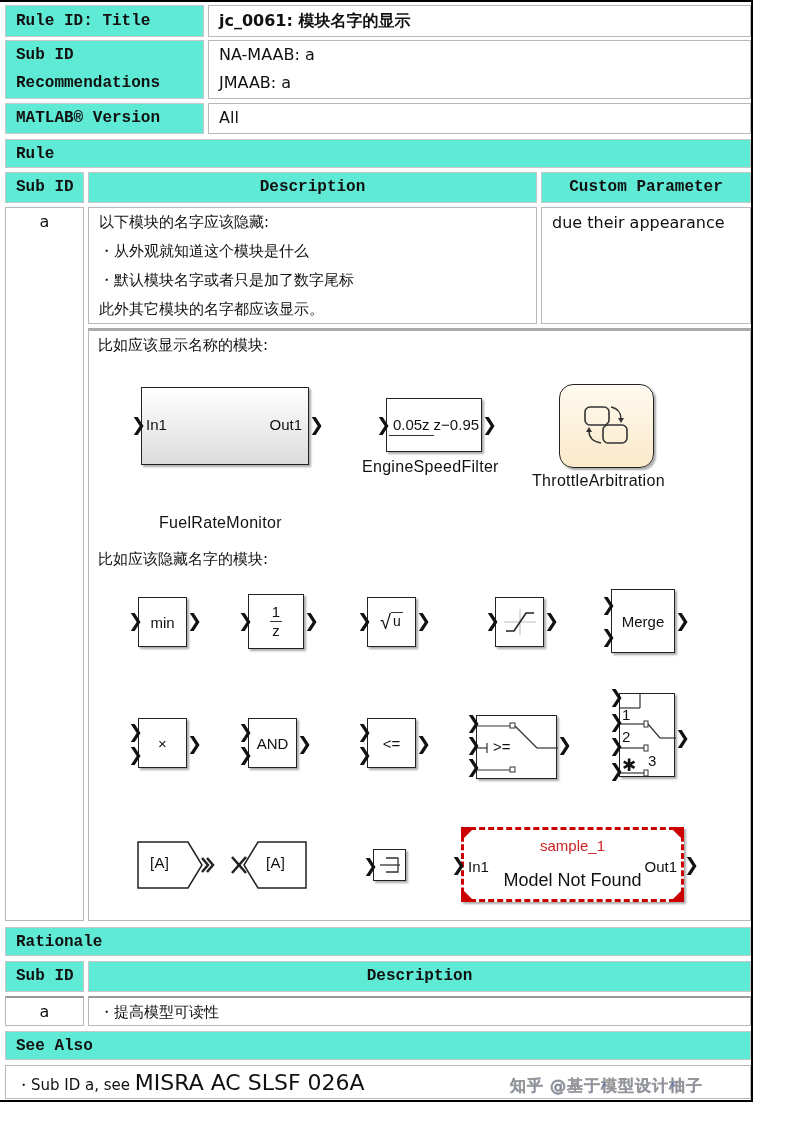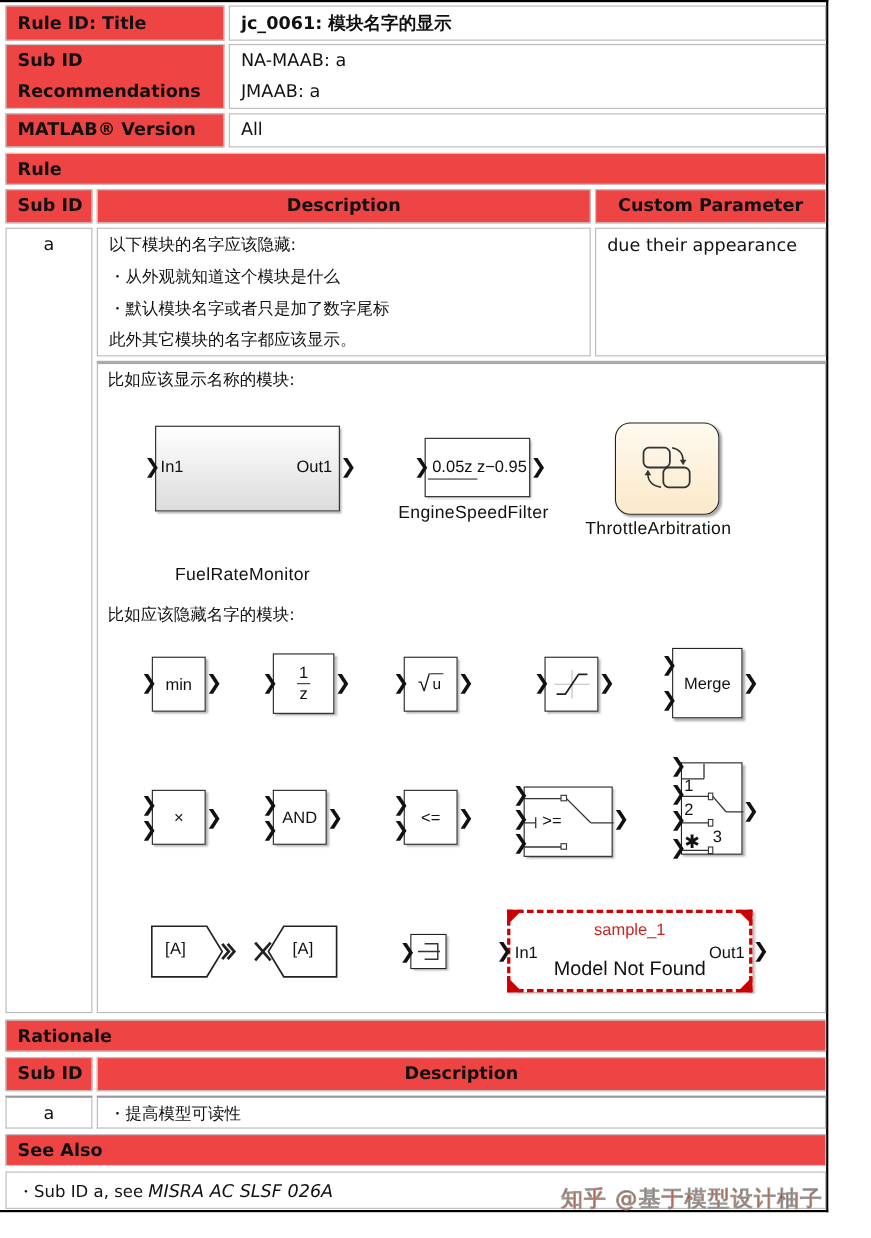--- a/index.html
+++ b/index.html
@@ -1,26 +1,26 @@
 <!DOCTYPE html>
 <html><head>
 <meta charset="utf-8">
 <style>
   html,body{margin:0;padding:0;background:#fff;}
   body{width:792px;height:1125px;position:relative;overflow:hidden;font-family:"DejaVu Sans","Liberation Sans",sans-serif;color:#111;}
   .frame{position:absolute;left:0;top:0;width:753px;height:1102px;border-right:2px solid #000;border-bottom:2px solid #000;border-top:2px solid #000;box-sizing:border-box;}
   .cell{position:absolute;box-sizing:border-box;border:1px solid #b8b8b8;background:#fff;font-size:16px;line-height:28px;padding-left:10px;}
-  .hdr{background:#ef4444;font-weight:bold;border-color:#c8c8c8;}
+  .hdr{background:#5eead4;font-weight:bold;border-color:#c8c8c8;font-family:Liberation Mono, monospace;}
   .ctr{text-align:center;padding-left:0;}
   .txt{position:absolute;font-size:16px;white-space:nowrap;}
   .small{font-size:15px;}
   .blk{position:absolute;background:#fff;border:1.5px solid #222;box-shadow:2px 2px 2px #aaa;box-sizing:border-box;font-family:"Liberation Sans",sans-serif;font-size:15px;display:flex;align-items:center;justify-content:center;color:#111;}
   .arrow-in{position:absolute;font-family:"DejaVu Sans",sans-serif;font-weight:bold;font-size:18px;line-height:18px;color:#111;}
   .lbl{position:absolute;font-family:"Liberation Sans",sans-serif;font-size:16px;white-space:nowrap;color:#111;letter-spacing:0.3px;}
-  .wm{position:absolute;left:510px;top:1076px;font-size:20px;color:#c2410c;-webkit-text-stroke:1px #999;white-space:nowrap;letter-spacing:1px;}
+  .wm{position:absolute;left:510px;top:1076px;font-size:16px;color:#1d4ed8;-webkit-text-stroke:1px #999;white-space:nowrap;letter-spacing:1px;}
 </style>
 </head>
 <body>
 
 <div class="frame"></div>
 
 <div class="cell hdr" style="left:5px;top:5px;width:199px;height:32px;line-height:30px;">Rule ID: Title</div>
 <div class="cell" style="left:208px;top:5px;width:543px;height:32px;line-height:30px;font-weight:bold;">jc_0061: 模块名字的显示</div>
 
 <div class="cell hdr" style="left:5px;top:40px;width:199px;height:59px;">
@@ -213,16 +213,16 @@
 <span class="arrow-in" style="left:684px;top:856px;">❯</span>
 
 <div class="cell hdr" style="left:5px;top:927px;width:746px;height:29px;">Rationale</div>
 <div class="cell hdr" style="left:5px;top:961px;width:79px;height:31px;">Sub ID</div>
 <div class="cell hdr ctr" style="left:88px;top:961px;width:663px;height:31px;">Description</div>
 <div class="cell ctr" style="left:5px;top:996px;width:79px;height:30px;border-top:2px solid #999;">a</div>
 <div class="cell" style="left:88px;top:996px;width:663px;height:30px;border-top:2px solid #999;font-size:15px;">・提高模型可读性</div>
 
 <div class="cell hdr" style="left:5px;top:1031px;width:746px;height:29px;">See Also</div>
 <div class="cell" style="left:5px;top:1065px;width:746px;height:34px;line-height:34px;font-size:15px;">
-  <span>・Sub ID a, see </span><span style="font-size:16px;font-style:italic;">MISRA AC SLSF 026A</span>
+  <span>・Sub ID a, see </span><span style="font-size:22px;">MISRA AC SLSF 026A</span>
 </div>
 
 <div class="wm">知乎 @基于模型设计柚子</div>
 
 </body></html>

